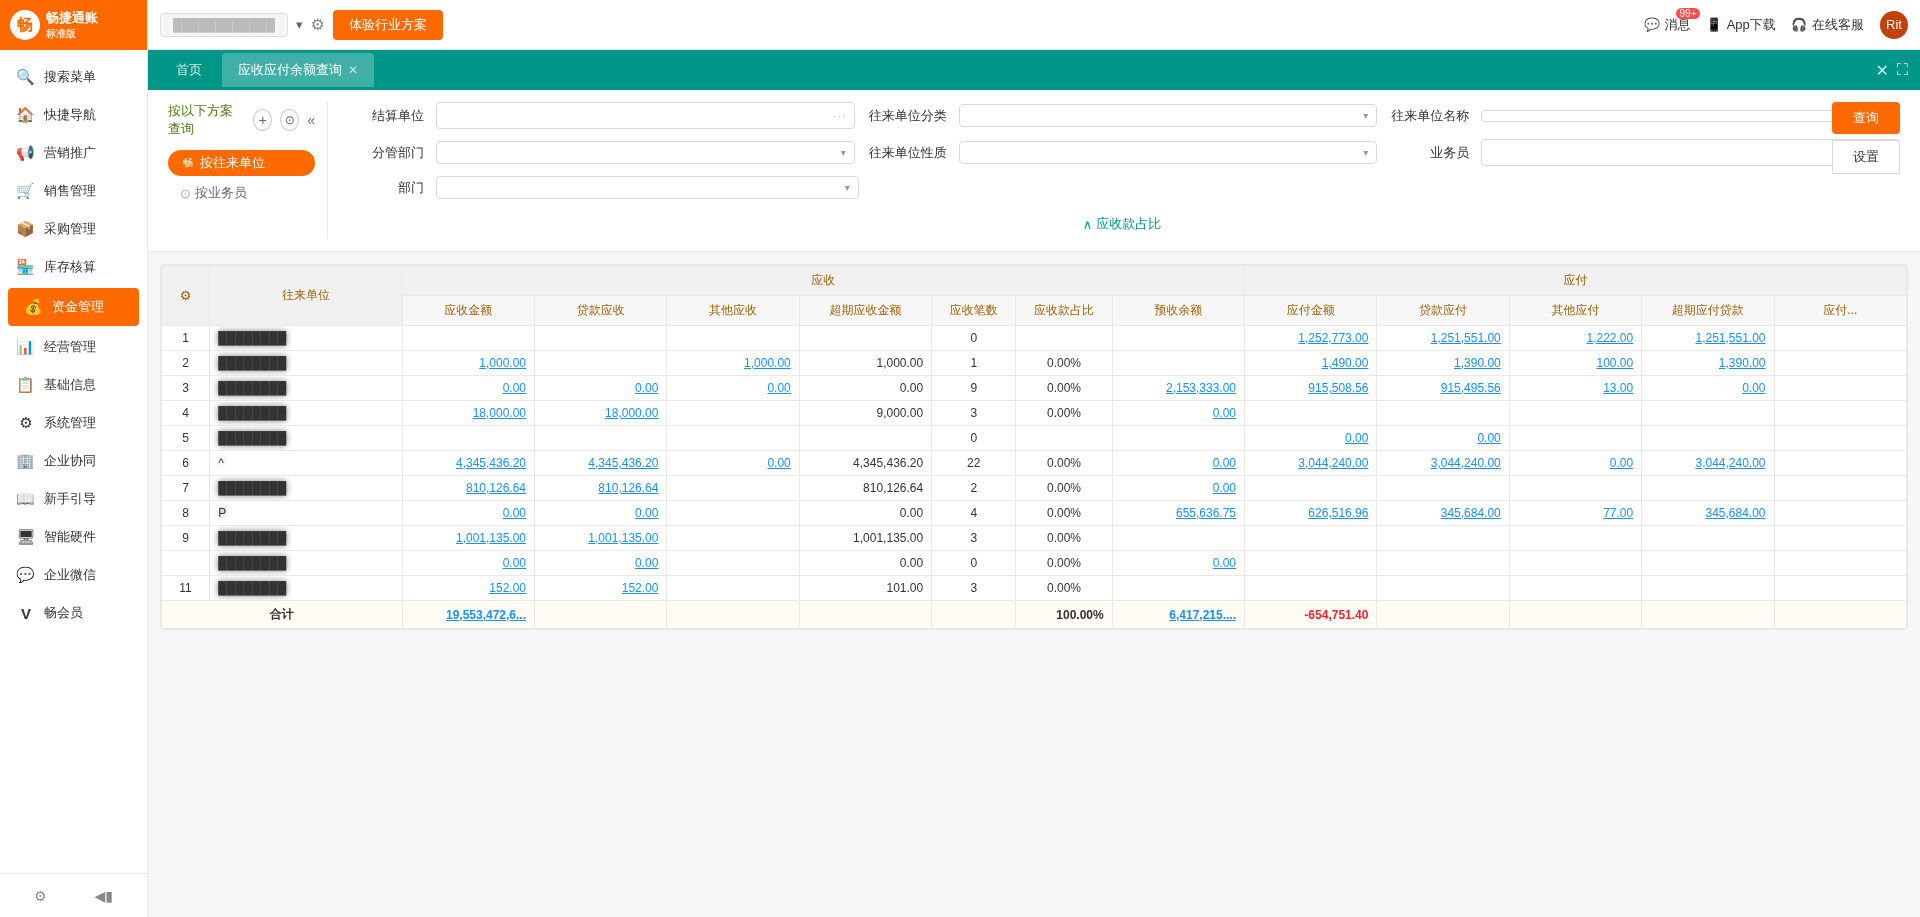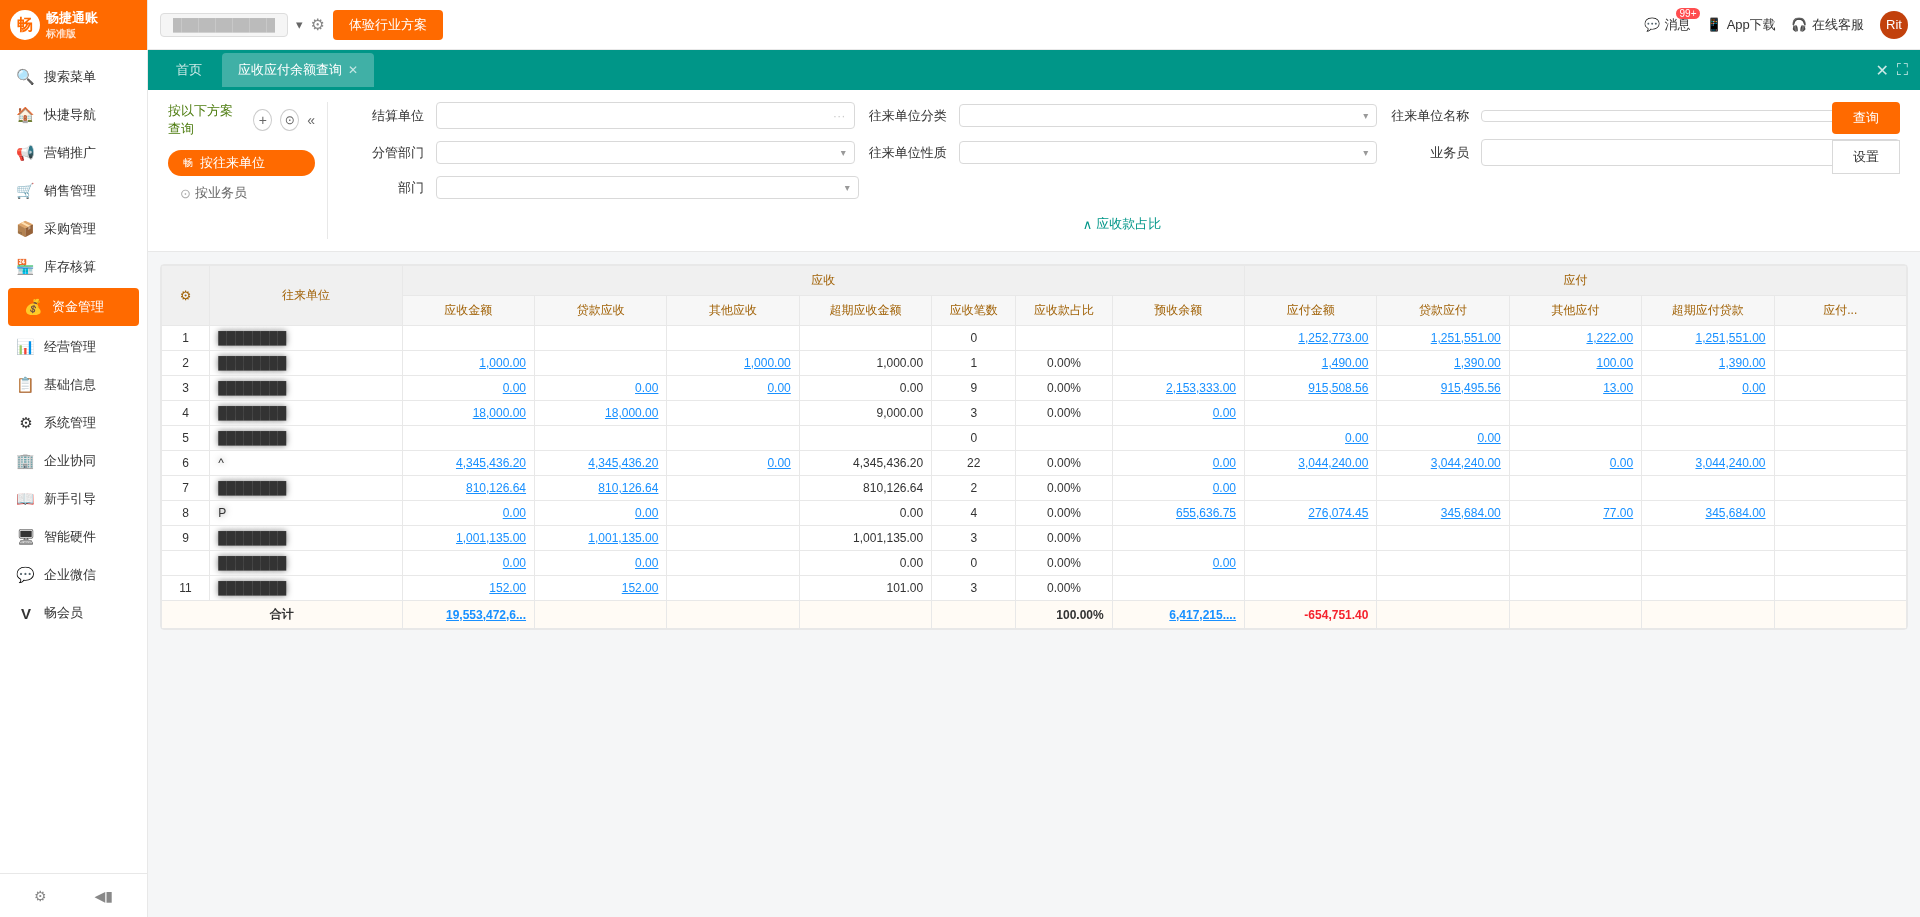--- a/index.html
+++ b/index.html
@@ -455,21 +455,21 @@
               <tr>
     <td class="center col-index">8</td>
     <td class="name-cell blurred" style="min-width:120px;">P</td>
     <td class="link col-amount">0.00</td>
     <td class="link col-amount">0.00</td>
     <td class=" col-amount"></td>
     <td class="col-amount">0.00</td>
     <td class="center col-num">4</td>
     <td class="center col-pct">0.00%</td>
     <td class="link col-amount">655,636.75</td>
-    <td class="link col-amount">276,074.45</td>
+    <td class="link col-amount">626,516.96</td>
     <td class="link col-amount">345,684.00</td>
     <td class="link col-amount">77.00</td>
     <td class="link col-amount">345,684.00</td>
     <td class="col-amount"></td>
   </tr>
               <tr>
     <td class="center col-index">9</td>
     <td class="name-cell blurred" style="min-width:120px;">████████</td>
     <td class="link col-amount">1,001,135.00</td>
     <td class="link col-amount">1,001,135.00</td>

